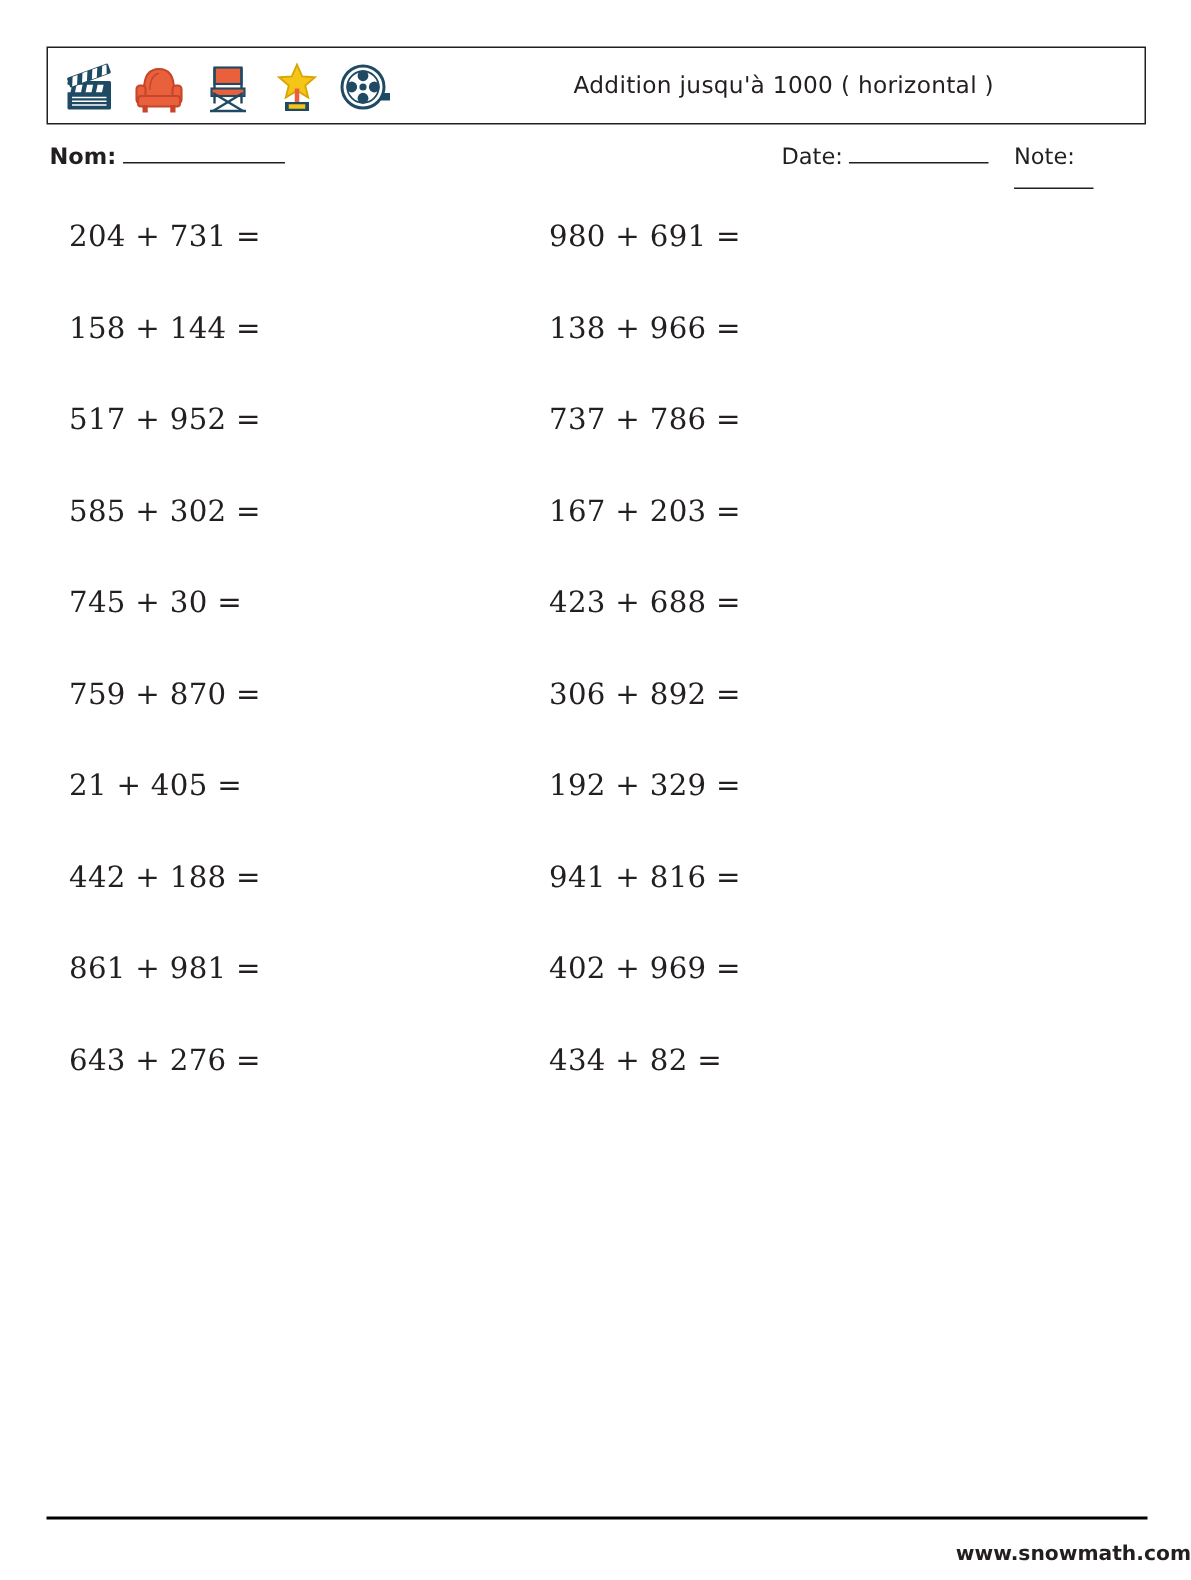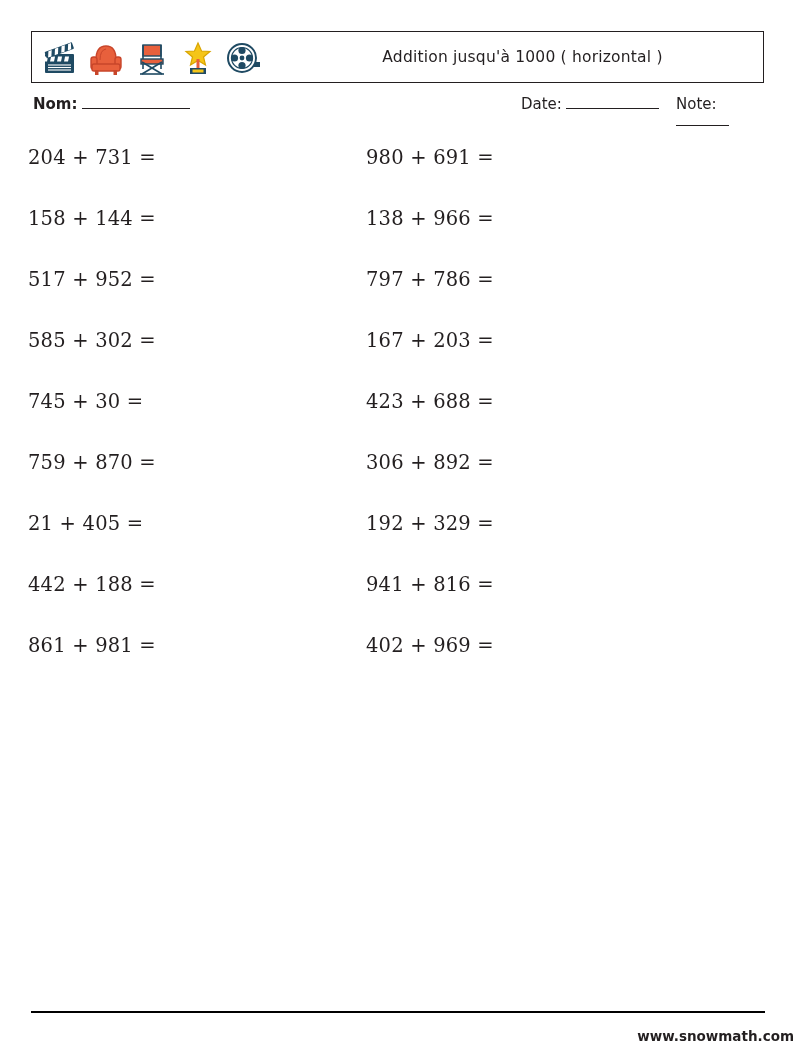--- a/index.html
+++ b/index.html
@@ -98,21 +98,21 @@
   }
   .problem {
     position: absolute;
     top: 0;
     font-family: "DejaVu Serif", serif;
     font-size: 19.5px;
     color: #231f20;
     white-space: nowrap;
     letter-spacing: 0.2px;
   }
-  .col-left  { left: 28px; text-align: center;  }
+  .col-left  { left: 46px; text-align: center;  }
   .col-right { left: 366px; }
 
   
   .footer-rule {
     position: absolute;
     left: 31px;
     top: 1011px;
     width: 734px;
     height: 0;
     border-top: 2px solid #000000;
@@ -221,21 +221,21 @@
   <div class="prob-row">
     <div class="problem col-left">204 + 731 =</div>
     <div class="problem col-right">980 + 691 =</div>
   </div>
   <div class="prob-row">
     <div class="problem col-left">158 + 144 =</div>
     <div class="problem col-right">138 + 966 =</div>
   </div>
   <div class="prob-row">
     <div class="problem col-left">517 + 952 =</div>
-    <div class="problem col-right">797 + 786 =</div>
+    <div class="problem col-right">737 + 786 =</div>
   </div>
   <div class="prob-row">
     <div class="problem col-left">585 + 302 =</div>
     <div class="problem col-right">167 + 203 =</div>
   </div>
   <div class="prob-row">
     <div class="problem col-left">745 + 30 =</div>
     <div class="problem col-right">423 + 688 =</div>
   </div>
   <div class="prob-row">
@@ -247,16 +247,20 @@
     <div class="problem col-right">192 + 329 =</div>
   </div>
   <div class="prob-row">
     <div class="problem col-left">442 + 188 =</div>
     <div class="problem col-right">941 + 816 =</div>
   </div>
   <div class="prob-row">
     <div class="problem col-left">861 + 981 =</div>
     <div class="problem col-right">402 + 969 =</div>
   </div>
+  <div class="prob-row">
+    <div class="problem col-left">643 + 276 =</div>
+    <div class="problem col-right">434 + 82 =</div>
+  </div>
 </div>
 
 <div class="footer-rule"></div>
 <div class="footer-text">www.snowmath.com</div>
 
 </body></html>

